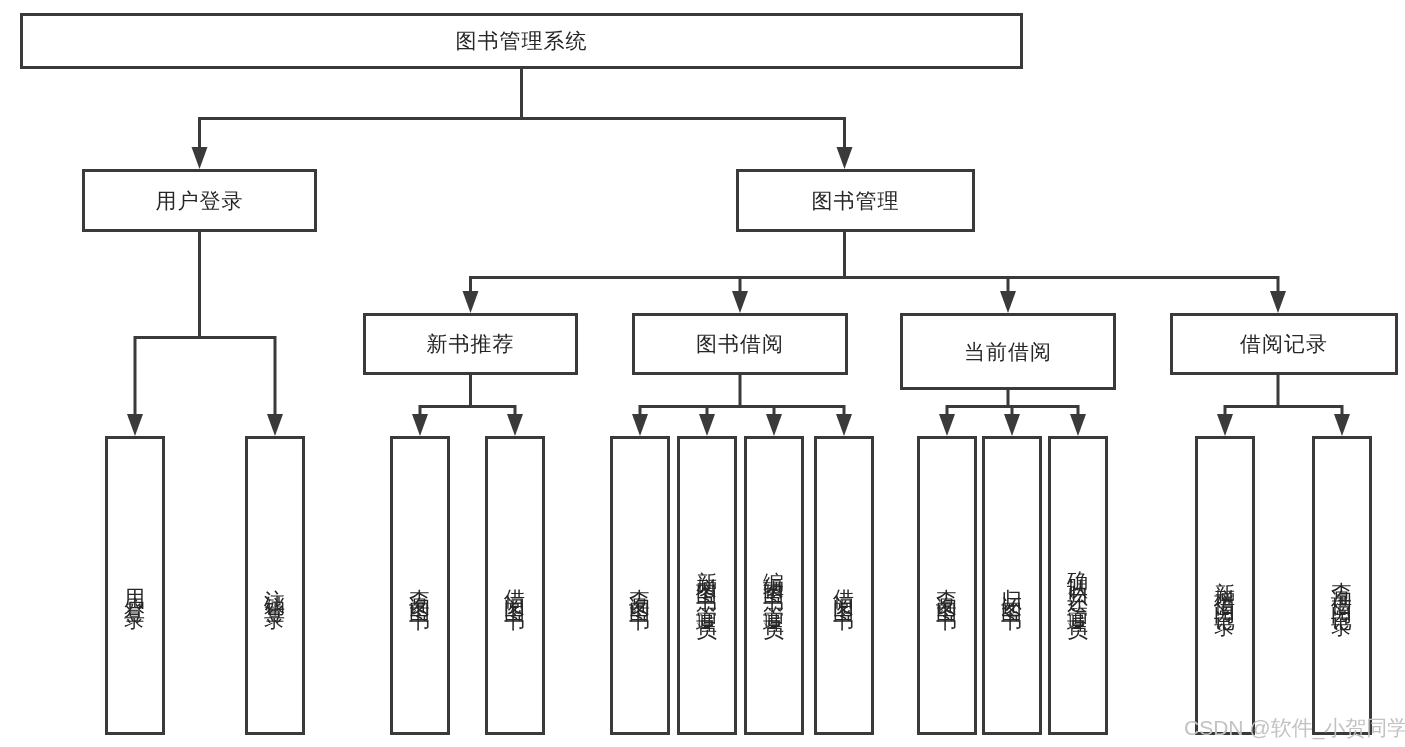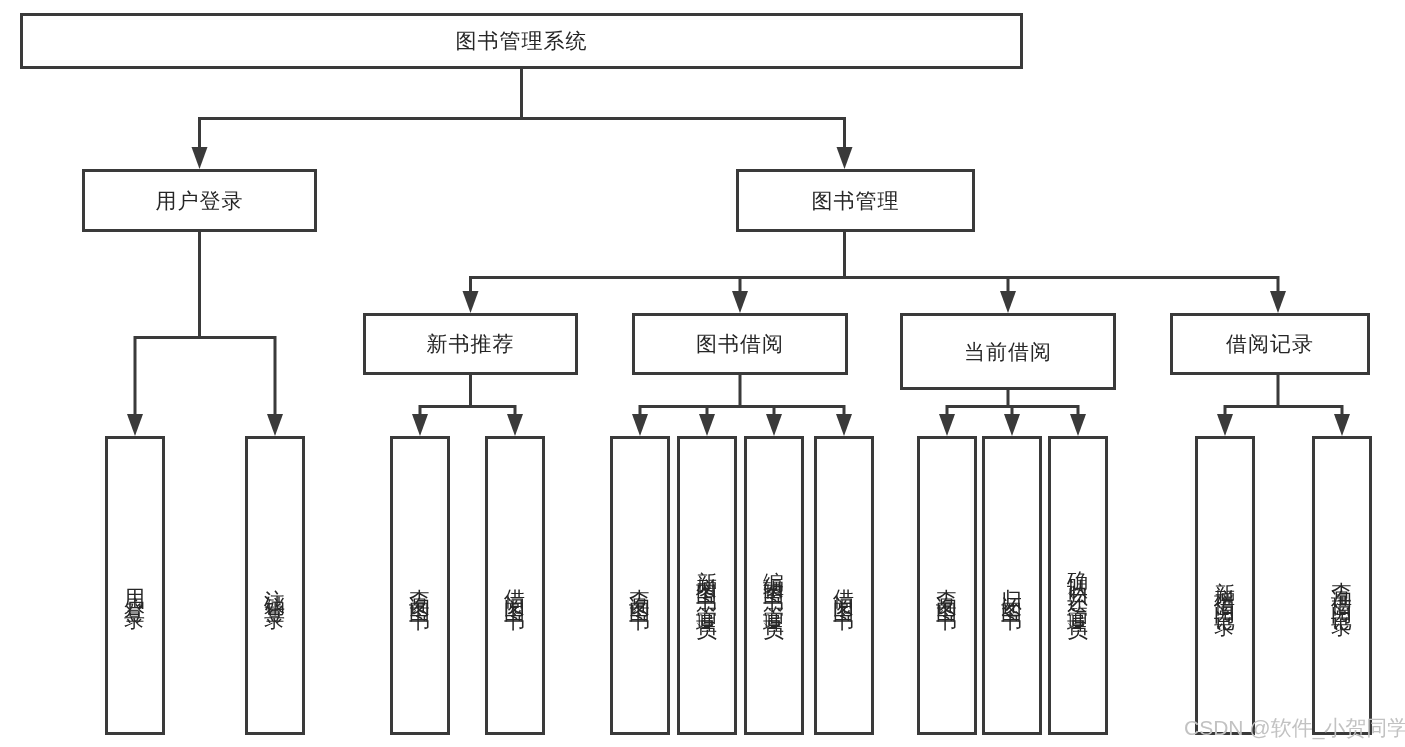--- a/index.html
+++ b/index.html
@@ -106,21 +106,21 @@
 
   <div class="node" style="left:363px;top:313px;width:215px;height:62px;">
     <span>新书推荐</span>
   </div>
   <div class="node" style="left:632px;top:313px;width:216px;height:62px;">
     <span>图书借阅</span>
   </div>
   <div class="node" style="left:900px;top:313px;width:216px;height:77px;">
     <span>当前借阅</span>
   </div>
-  <div class="node" style="left:1170px;top:313px;width:200px;height:62px;">
+  <div class="node" style="left:1170px;top:313px;width:228px;height:62px;">
     <span>借阅记录</span>
   </div>
 
   <div class="node leaf" style="left:105px;">
     <span class="vtext">用户登录</span>
   </div>
   <div class="node leaf" style="left:245px;">
     <span class="vtext">注销登录</span>
   </div>
   <div class="node leaf" style="left:390px;">

